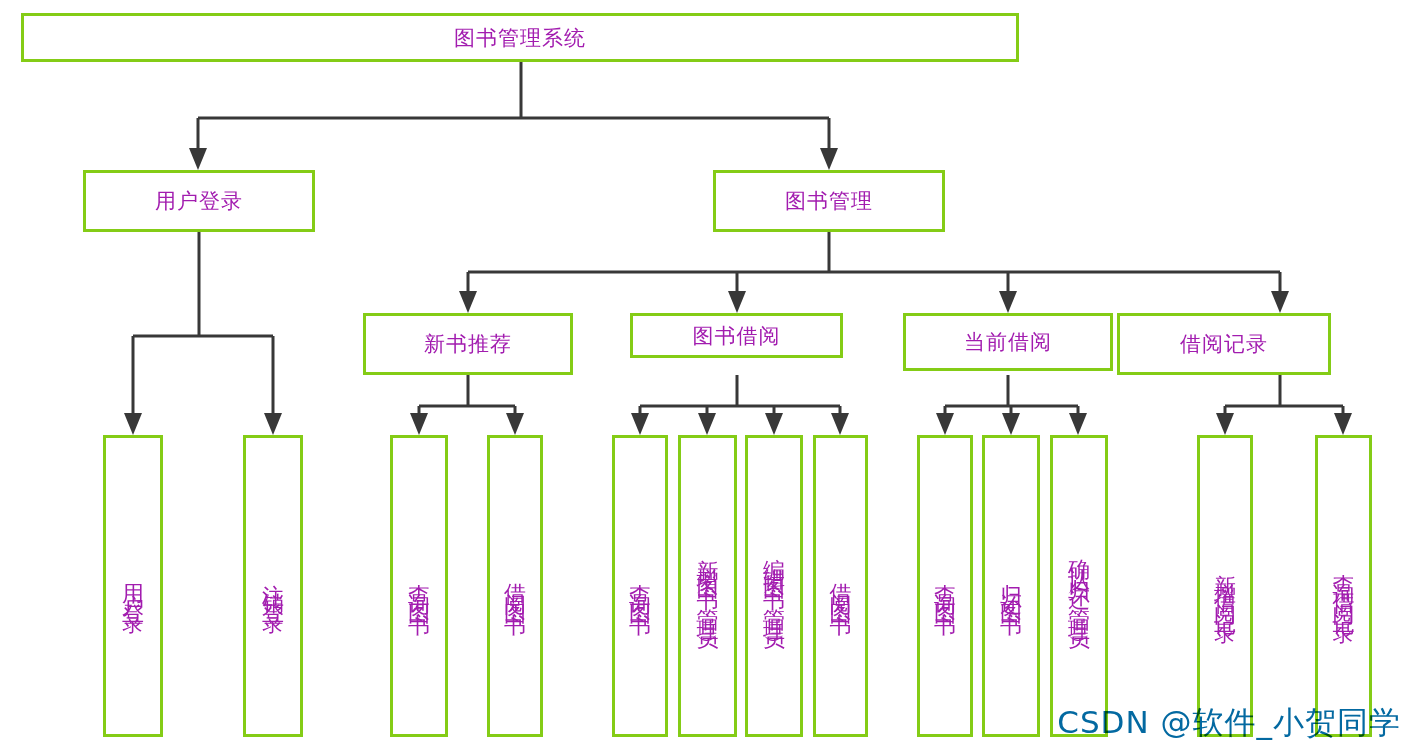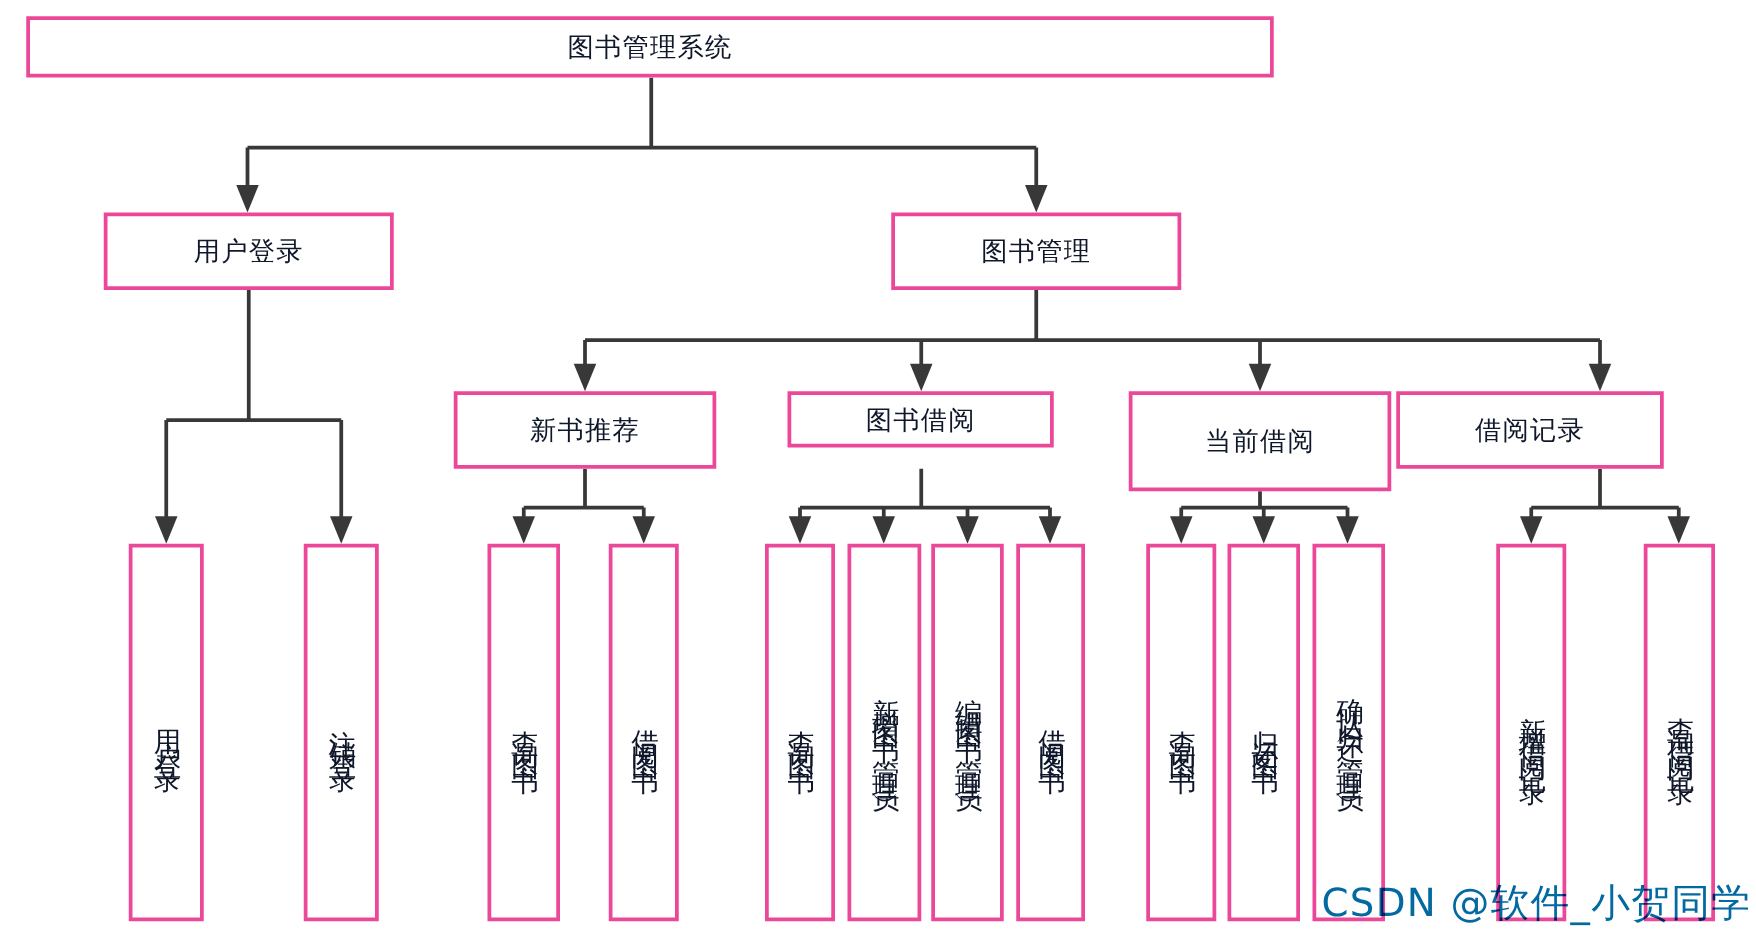--- a/index.html
+++ b/index.html
@@ -20,22 +20,22 @@
     left: 0;
     top: 0;
     width: 1405px;
     height: 747px;
     pointer-events: none;
   }
   .box {
     position: absolute;
     box-sizing: border-box;
     background: #ffffff;
-    border: 3px solid #ec4899;
-    color: #0f172a;
+    border: 3px solid #84cc16;
+    color: #a21caf;
     display: flex;
     align-items: center;
     justify-content: center;
     font-size: 21px;
     letter-spacing: 1px;
     text-align: center;
     white-space: nowrap;
   }
   .leaf {
     top: 435px;
@@ -45,21 +45,21 @@
     font-size: 22px;
     letter-spacing: 10px;
     line-height: 1;
     white-space: normal;
   }
   .b-root      { left: 21px;   top: 13px;  width: 998px; height: 49px; }
   .b-user      { left: 83px;   top: 170px; width: 232px; height: 62px; }
   .b-mgmt      { left: 713px;  top: 170px; width: 232px; height: 62px; }
   .b-m1        { left: 363px;  top: 313px; width: 210px; height: 62px; }
   .b-m2        { left: 630px;  top: 313px; width: 213px; height: 45px; }
-  .b-m3        { left: 903px;  top: 313px; width: 210px; height: 80px; }
+  .b-m3        { left: 903px;  top: 313px; width: 210px; height: 58px; }
   .b-m4        { left: 1117px; top: 313px; width: 214px; height: 62px; }
   .b-l1  { left: 103px;  width: 60px; }
   .b-l2  { left: 243px;  width: 60px; }
   .b-l3  { left: 390px;  width: 58px; }
   .b-l4  { left: 487px;  width: 56px; }
   .b-l5  { left: 612px;  width: 56px; }
   .b-l6  { left: 678px;  width: 59px; }
   .b-l7  { left: 745px;  width: 58px; }
   .b-l8  { left: 813px;  width: 55px; }
   .b-l9  { left: 917px;  width: 56px; }

